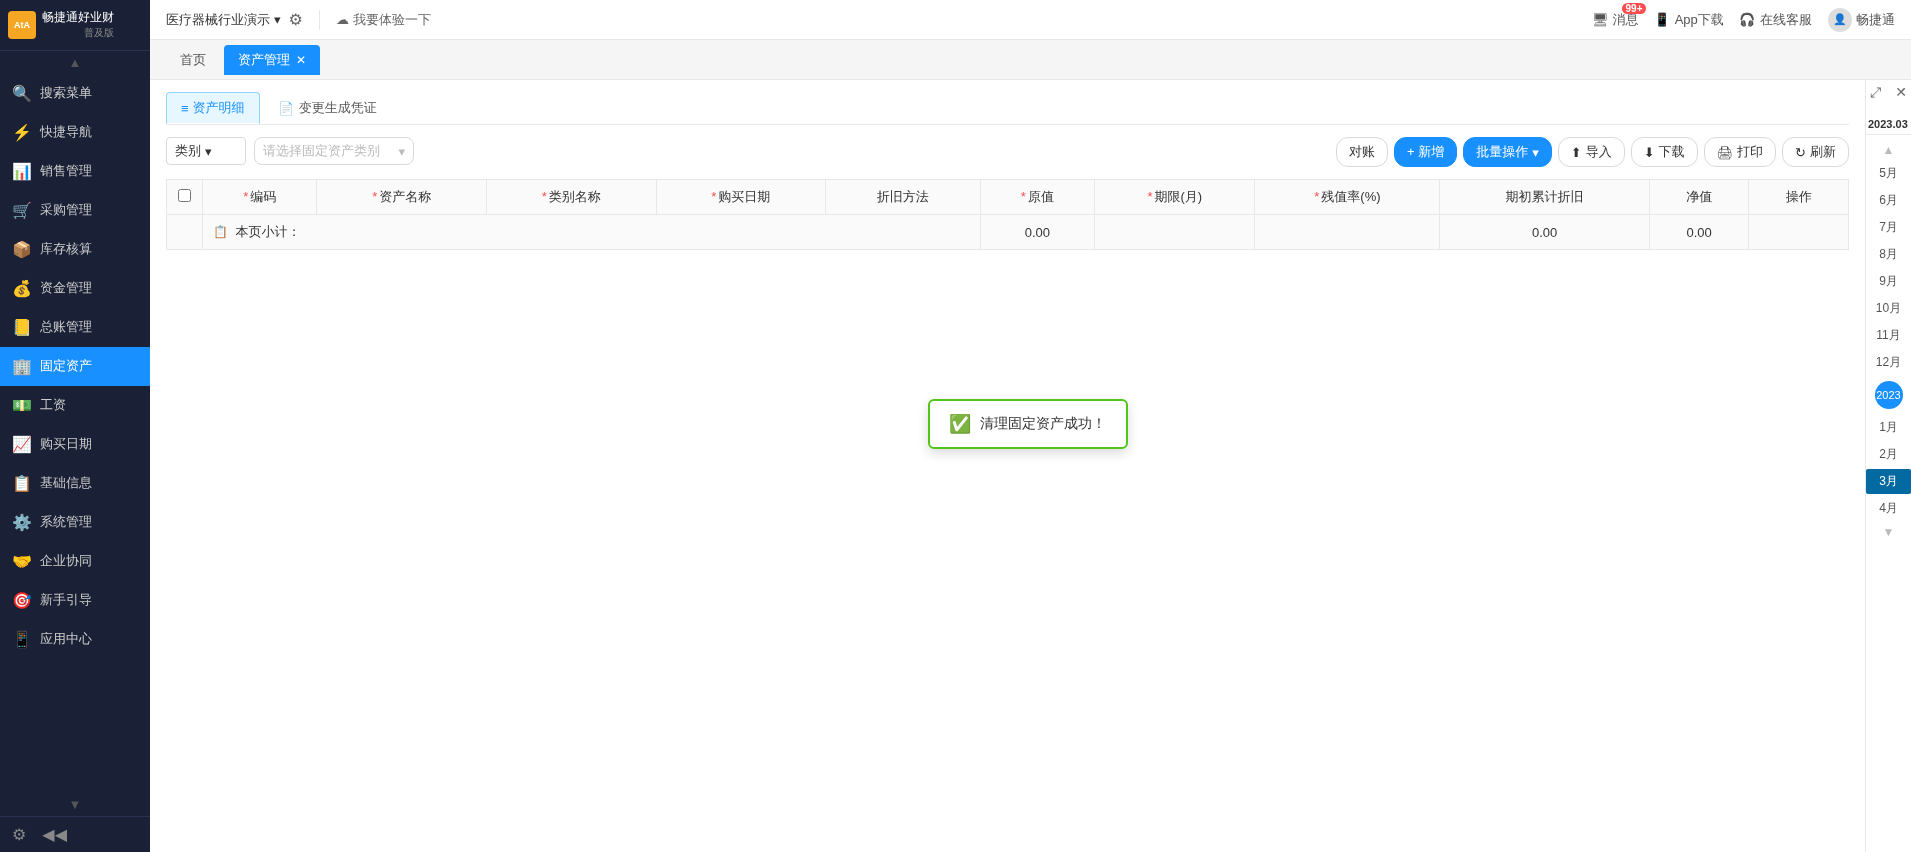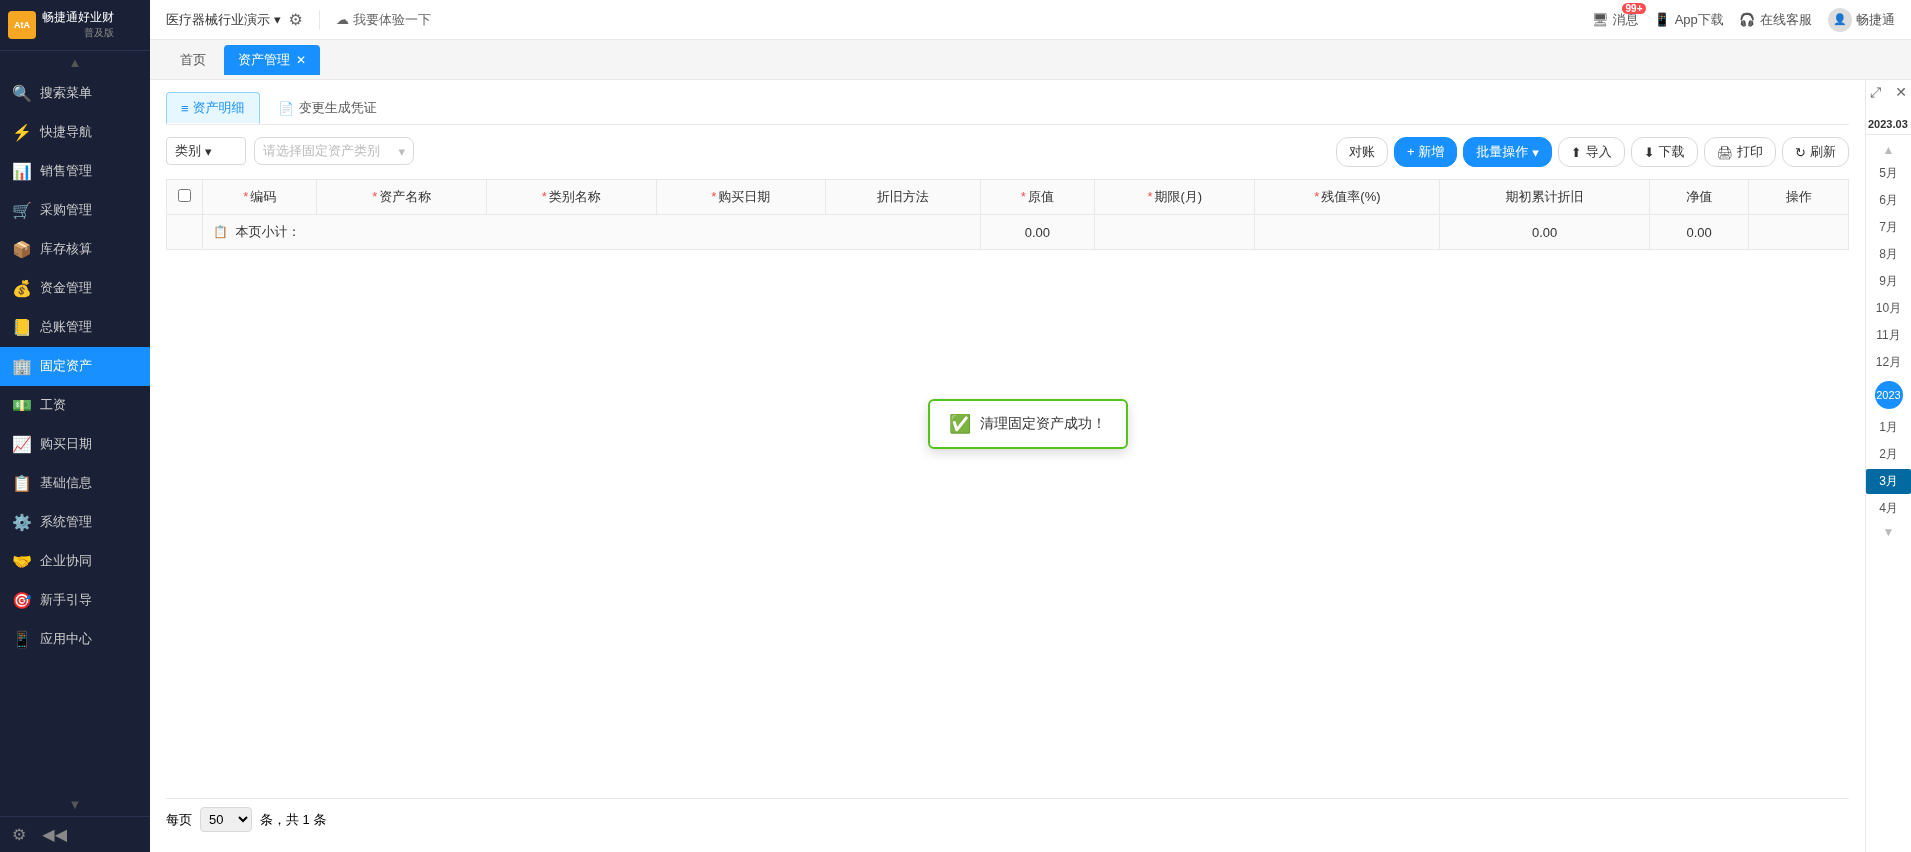--- a/index.html
+++ b/index.html
@@ -598,30 +598,20 @@
             </tr>
           </tbody>
         </table>
 
         <div class="toast">
           <span class="toast-icon">✅</span>
           <span>清理固定资产成功！</span>
         </div>
       </div>
 
-      <div class="pagination">
-        <span>每页</span>
-        <select>
-          <option value="50">50</option>
-          <option value="10">10</option>
-          <option value="20">20</option>
-          <option value="100">100</option>
-        </select>
-        <span>条，共 1 条</span>
-      </div>
     </div>
 
     <div class="right-panel">
       <span class="right-panel-close">✕</span>
       <span style="position:absolute;top:4px;left:4px;cursor:pointer;font-size:14px;color:#666;">⤢</span>
       <div style="height:24px;"></div>
       <div class="right-panel-header">
         <span>2023.03</span>
       </div>
       <div class="right-panel-arrow">▲</div>

